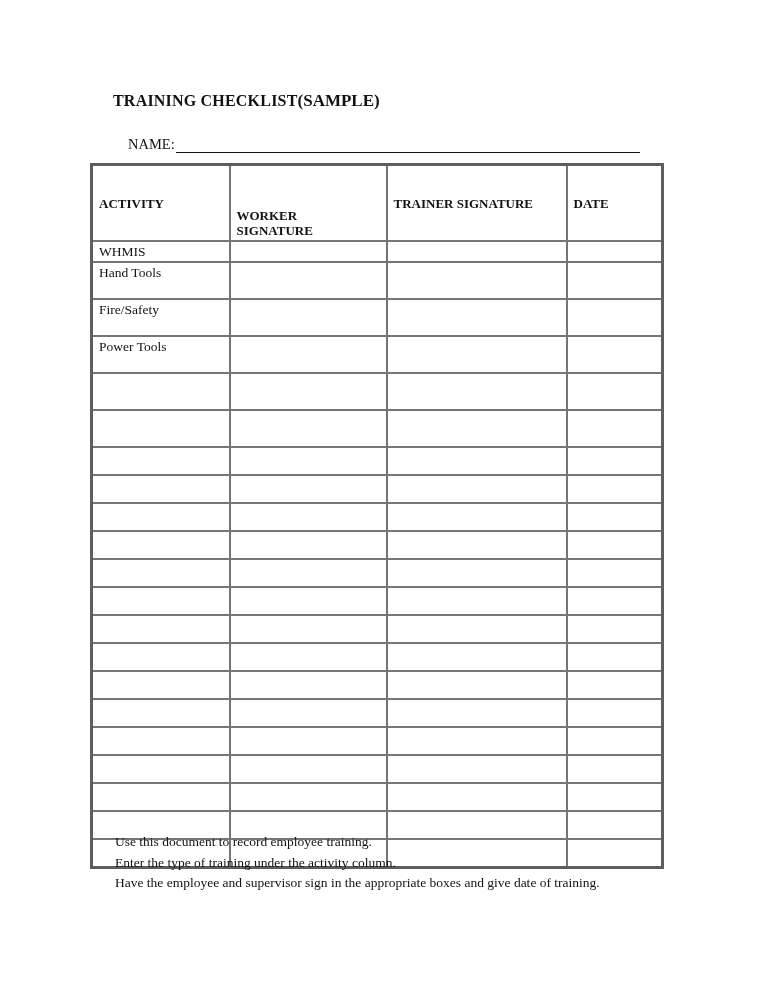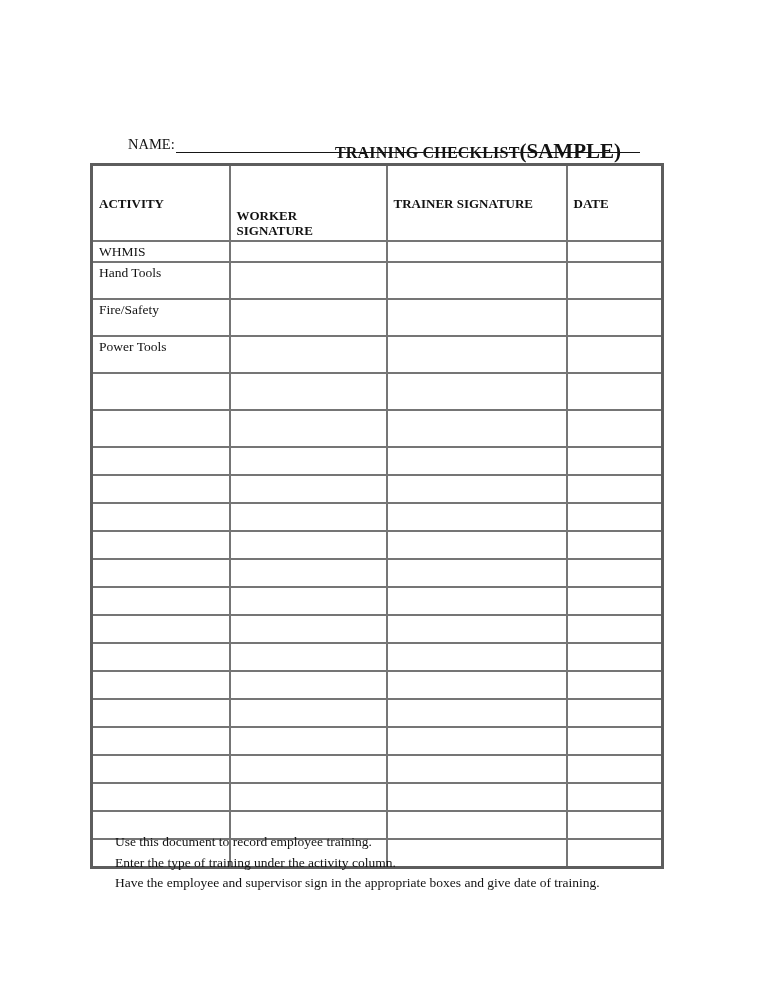--- a/index.html
+++ b/index.html
@@ -15,31 +15,30 @@
     background: #ffffff;
     overflow: hidden;
   }
   
   .header-row {
     position: absolute;
     left: 113px;
     top: 91px;
     width: 508px;
     display: flex;
-    justify-content: flex-end;
+    justify-content: flex-start;
     align-items: baseline;
-    margin-top: 48px;
   }
   .doc-title {
     font-size: 16px;
     font-weight: bold;
     letter-spacing: 0.2px;
   }
   .sample-label {
-    font-size: 21px;
+    font-size: 17px;
     font-weight: bold;
   }
   
   .name-row {
     position: absolute;
     left: 115px;
     top: 136px;
     width: 512px;
     display: flex;
     align-items: flex-end;

